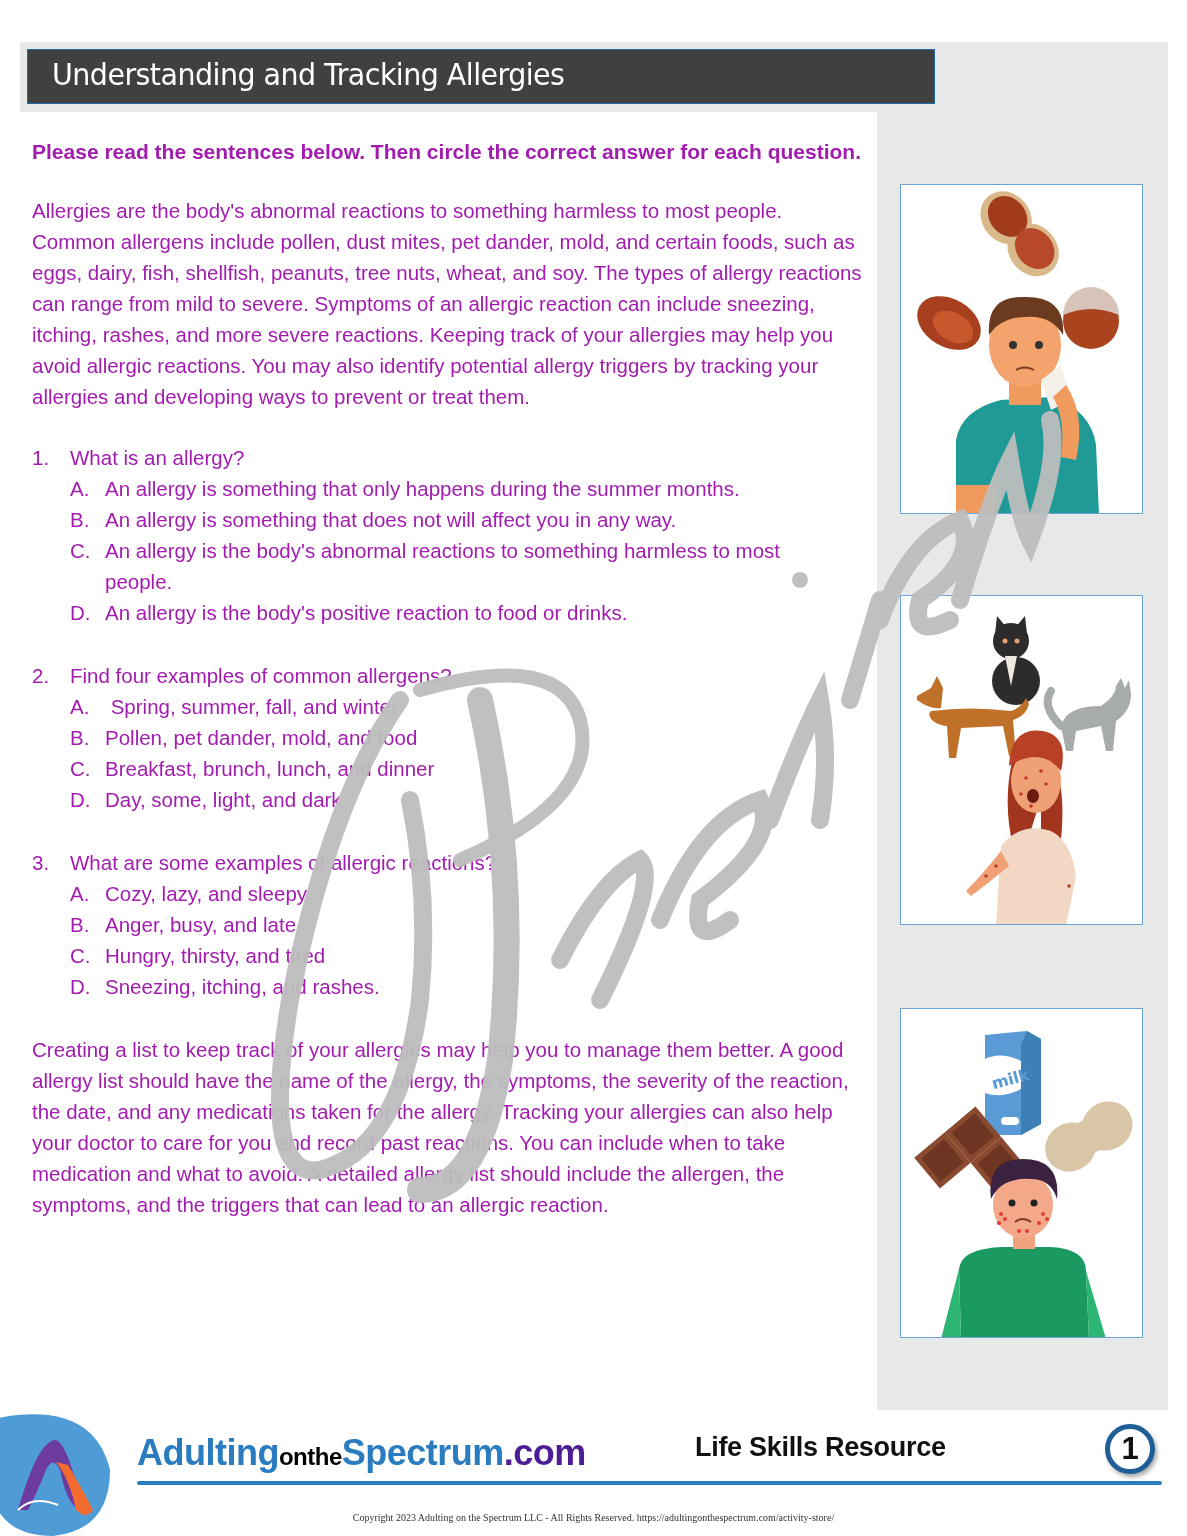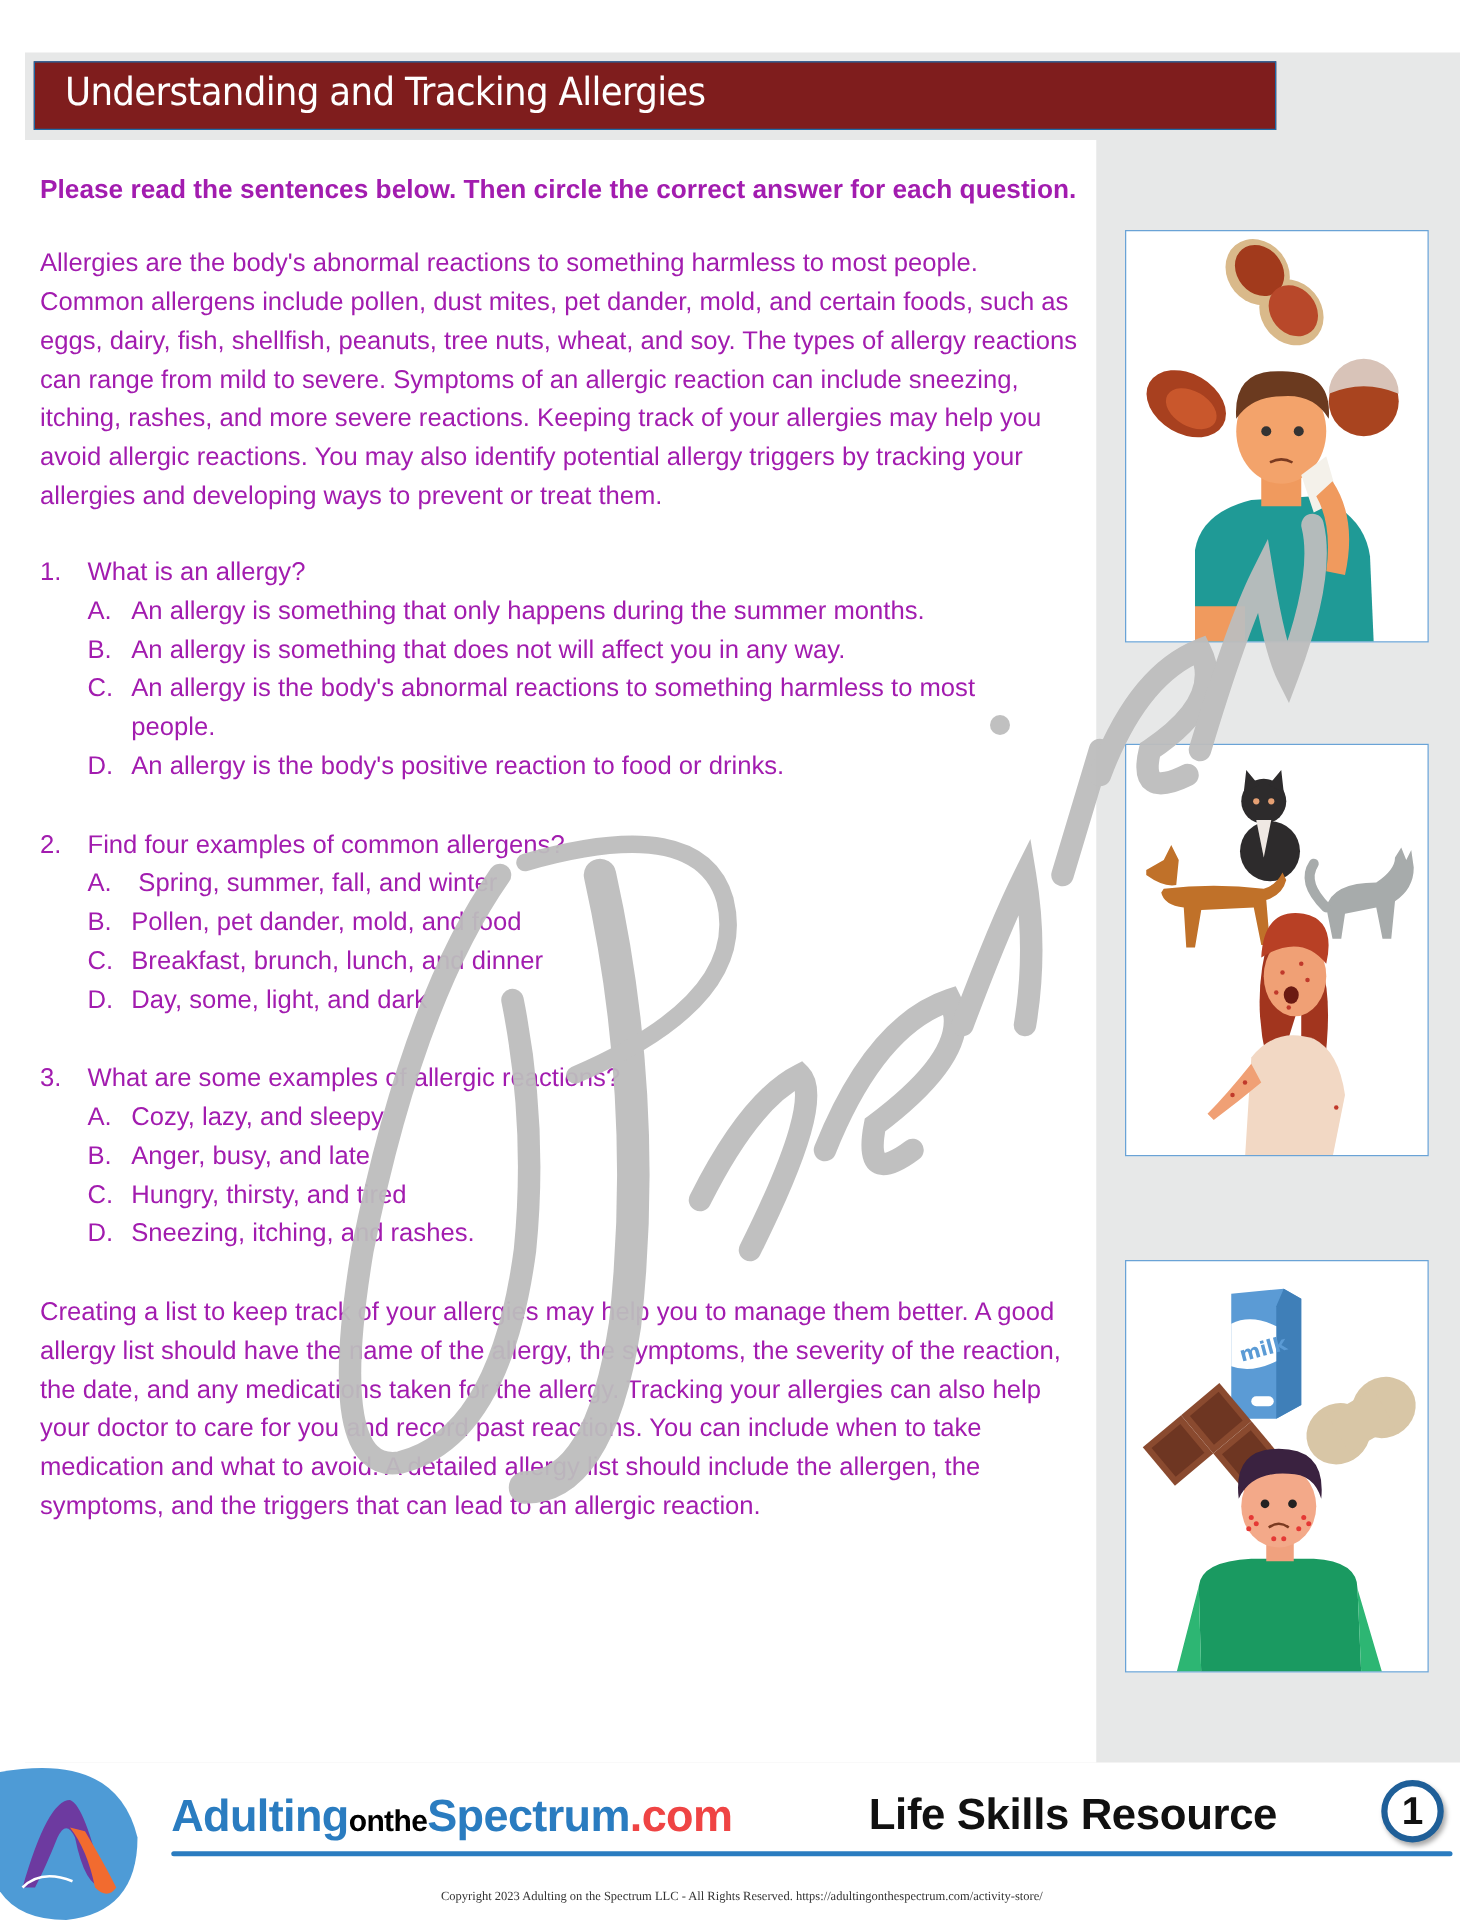--- a/index.html
+++ b/index.html
@@ -7,22 +7,22 @@
     width: 1187px; height: 1536px; position: relative; overflow: hidden;
     background: #ffffff;
     font-family: "Liberation Sans", sans-serif;
     color: #111;
   }
   .frame {
     position: absolute; left: 20px; top: 42px; width: 1148px; height: 1368px;
     background: #e7e8e8;
   }
   .header-bar {
-    position: absolute; left: 27px; top: 49px; width: 994px; height: 55px;
-    background: #7f1d1d; border: 1px solid #1f6aa6; box-sizing: border-box;
+    position: absolute; left: 27px; top: 49px; width: 908px; height: 55px;
+    background: #404040; border: 1px solid #1f6aa6; box-sizing: border-box;
   }
   .header-title {
     position: absolute; left: 24px; top: 6px;
     font-family: "DejaVu Sans", sans-serif; font-size: 31px; color: #fff;
     letter-spacing: -0.6px; transform: scaleX(0.92); transform-origin: left center;
     white-space: nowrap;
   }
   .content {
     position: absolute; left: 20px; top: 112px; width: 857px; height: 1298px;
     background: #fff;
@@ -45,23 +45,23 @@
   }
   .footer-logo {
     position: absolute; left: -2px; top: 1410px; width: 114px; height: 126px;
   }
   .brand {
     position: absolute; left: 137px; top: 1432px; font-family: "Liberation Sans", sans-serif;
     font-weight: bold; font-size: 36px; white-space: nowrap; letter-spacing: -0.5px;
   }
   .brand .b1 { color: #2a7cc0; }
   .brand .b2 { color: #000000; font-size: 24px; }
-  .brand .b3 { color: #ef4444; }
+  .brand .b3 { color: #4c1d95; }
   .tagline {
-    position: absolute; left: 695px; top: 1432px; font-weight: bold; font-size: 35px;
+    position: absolute; left: 695px; top: 1432px; font-weight: bold; font-size: 27px;
     color: #111; white-space: nowrap; letter-spacing: -0.3px;
   }
   .footer-rule {
     position: absolute; left: 137px; top: 1481px; width: 1025px; height: 4px;
     background: #2a7cc0; border-radius: 2px;
   }
   .page-badge {
     position: absolute; left: 1105px; top: 1424px; width: 50px; height: 50px;
     border-radius: 50%; border: 5px solid #1f5f98; background: #fff; box-sizing: border-box;
     display: flex; align-items: center; justify-content: center;

